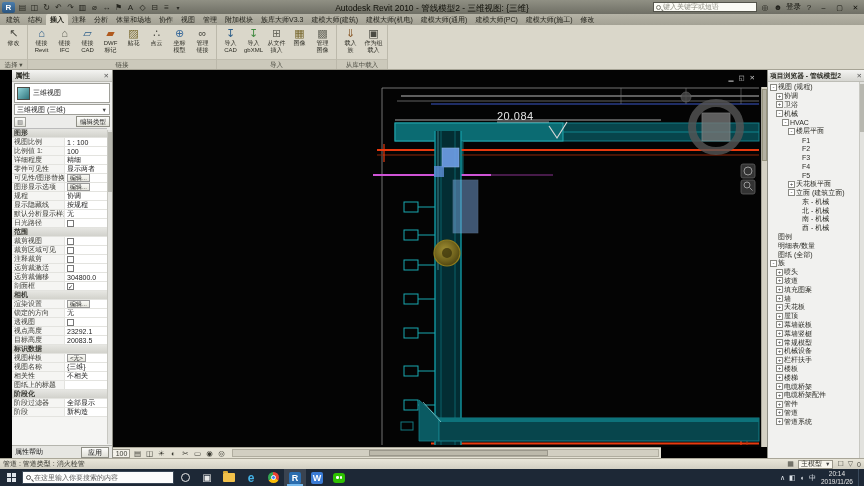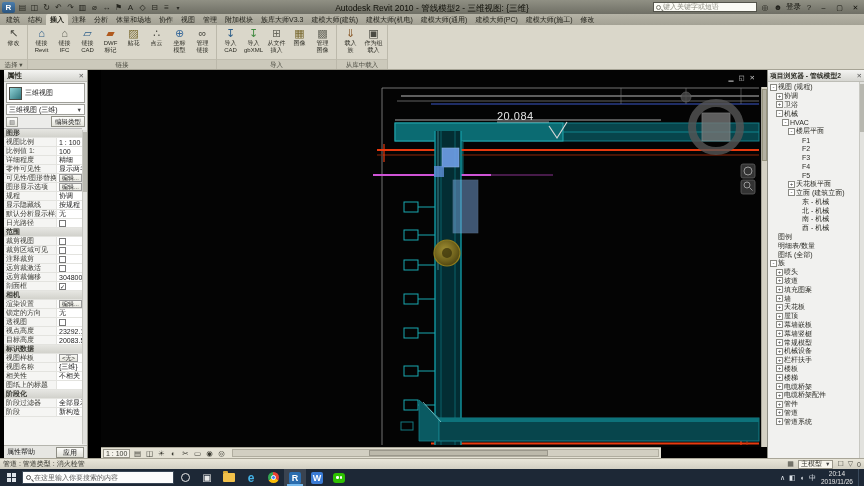--- a/index.html
+++ b/index.html
@@ -30,21 +30,21 @@
 
 .ribbon{position:absolute;top:25px;left:0;width:864px;height:45px;background:#dad7ca;border-bottom:1px solid #a6a395;display:flex}
 .panel{display:flex;flex-direction:column;border-right:1px solid #bcb9ab;height:44px}
 .panel-btns{flex:1;display:flex;align-items:flex-start;padding:1px 2px}
 .rbtn{width:23px;display:flex;flex-direction:column;align-items:center;padding-top:1px;cursor:pointer}
 .ric{width:14px;height:13px;font-size:11px;line-height:13px;text-align:center}
 .rlab{font-size:6px;line-height:6.5px;text-align:center;color:#2c2c24;white-space:pre-line}
 .panel-label{height:10px;font-size:6.5px;color:#4c4c42;text-align:center;background:#ccc9bb;line-height:10px;border-top:1px solid #c0bdaf}
 
 
-.props{position:absolute;left:4px;top:70px;width:84px;height:388px;background:#ececea;border-right:1px solid #8f8f86;display:flex;flex-direction:column;font-size:7px;color:#222;z-index:5}
+.props{position:absolute;left:12px;top:70px;width:101px;height:388px;background:#ececea;border-right:1px solid #8f8f86;display:flex;flex-direction:column;font-size:7px;color:#222;z-index:5}
 .p-head{height:12px;background:linear-gradient(#f4f4f2,#d6d6d1);display:flex;align-items:center;justify-content:space-between;padding:0 3px;font-size:7.5px;font-weight:bold;color:#33332c;border-bottom:1px solid #bdbdb6}
 .p-x{font-size:6.5px;color:#555;font-weight:normal;cursor:pointer}
 .p-type{height:20px;background:#fff;border:1px solid #a0a09a;margin:1px 2px;display:flex;align-items:center;gap:3px;padding:0 2px}
 .p-type-icon{width:13px;height:13px;background:linear-gradient(135deg,#8fd2d6,#2f747b);border:1px solid #4c4c46;flex:none}
 .p-combo{height:11px;margin:0 2px;background:#fff;border:1px solid #a0a09a;display:flex;align-items:center;justify-content:space-between;padding:0 2px;cursor:pointer}
 .dd{font-size:5.5px;color:#444}
 .p-editrow{height:13px;display:flex;align-items:center;justify-content:space-between;padding:1px 2px}
 .p-filter{width:12px;height:10px;border:1px solid #a0a09a;background:linear-gradient(#fdfdfb,#e4e4dc);font-size:6px;text-align:center;line-height:9px;color:#555}
 .p-editbtn{font-size:6.5px;border:1px solid #8f8f86;background:linear-gradient(#fdfdfb,#e2e2da);padding:0 3px;height:11px;line-height:10px;cursor:pointer}
 #prop-rows{flex:1;overflow:hidden;border-top:1px solid #bbb;background:#f5f5f3;margin-right:5px}

